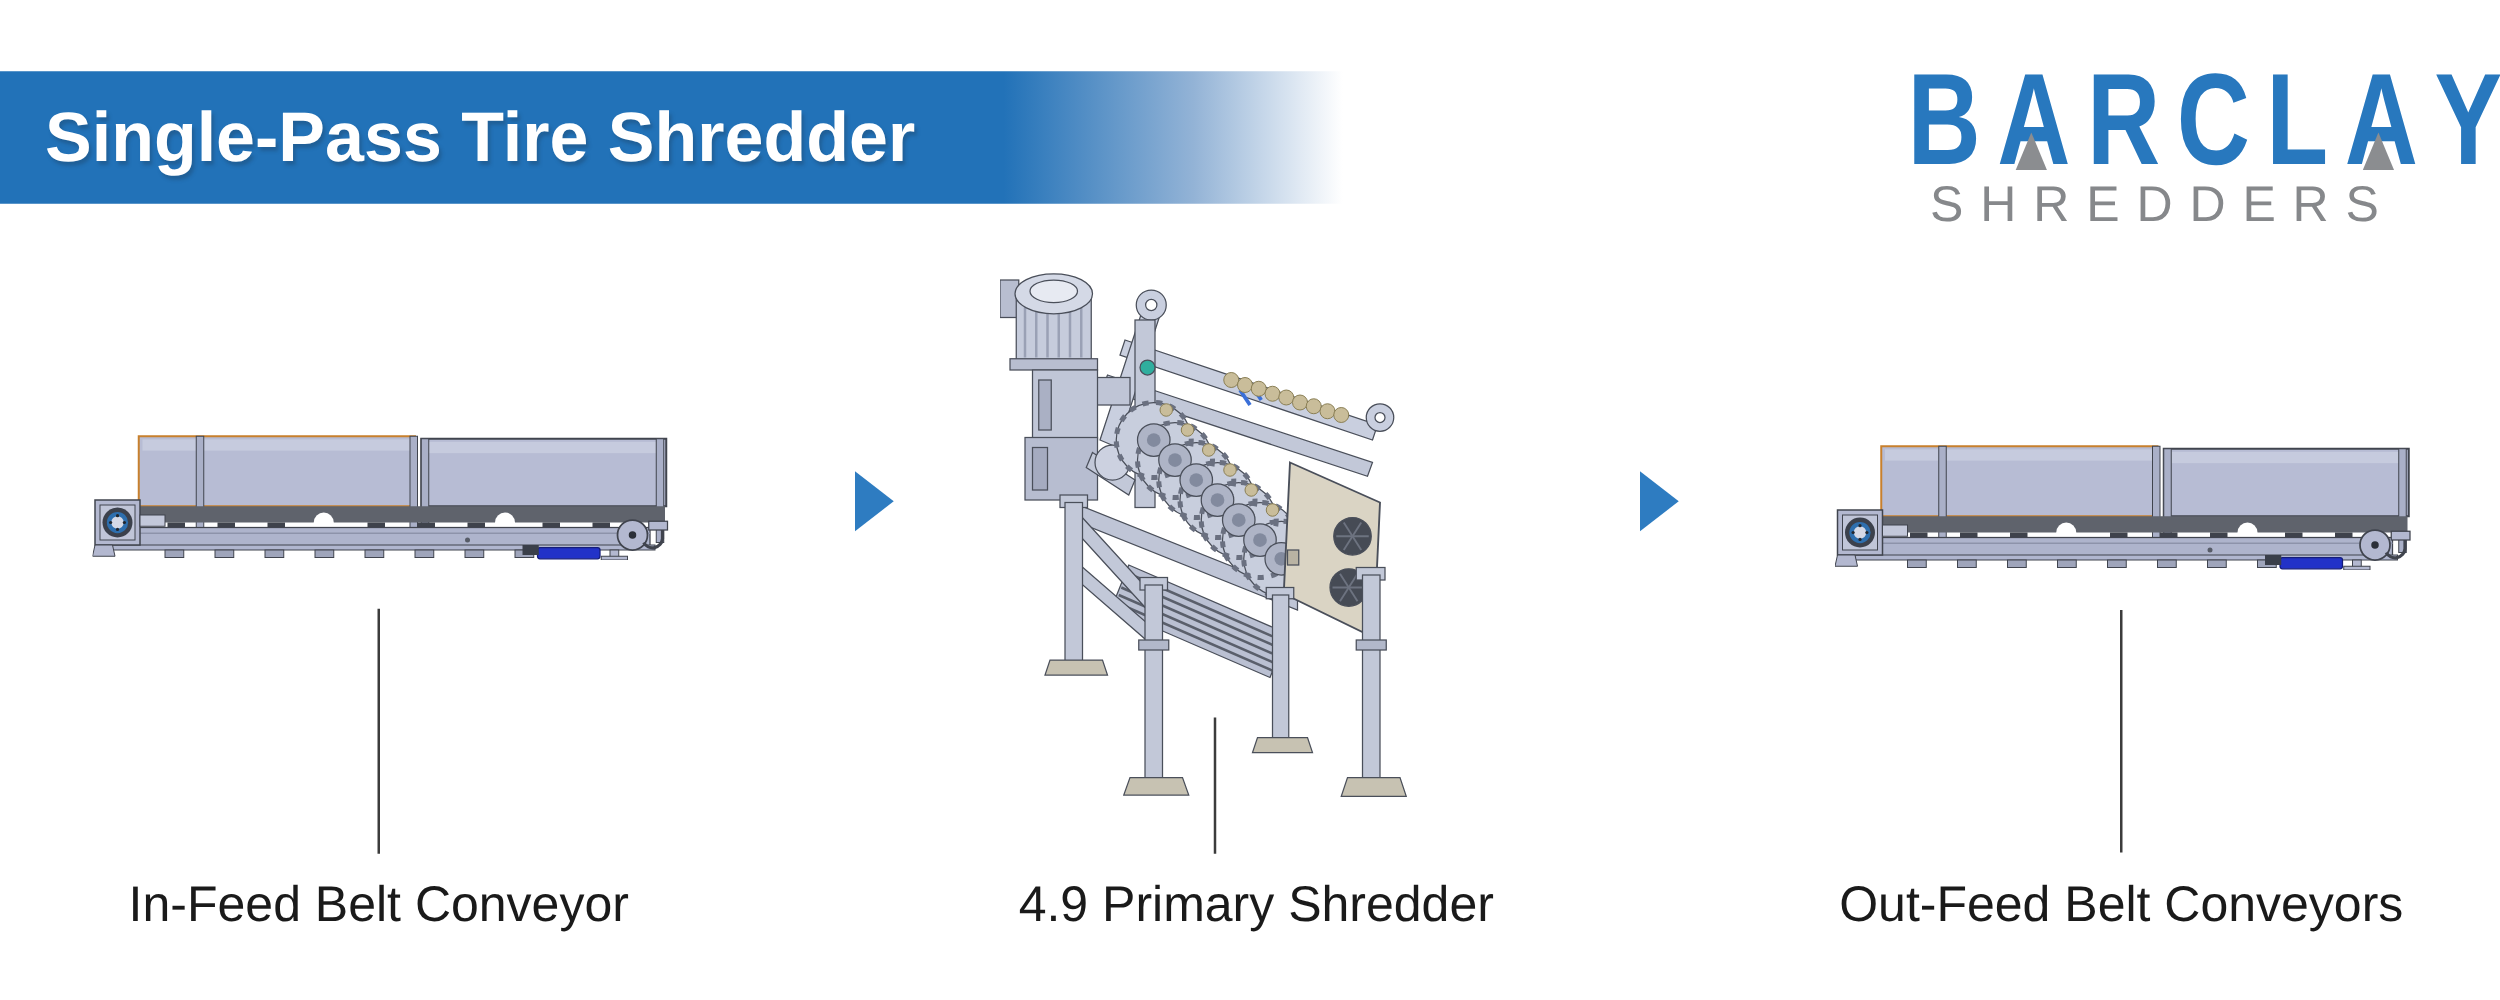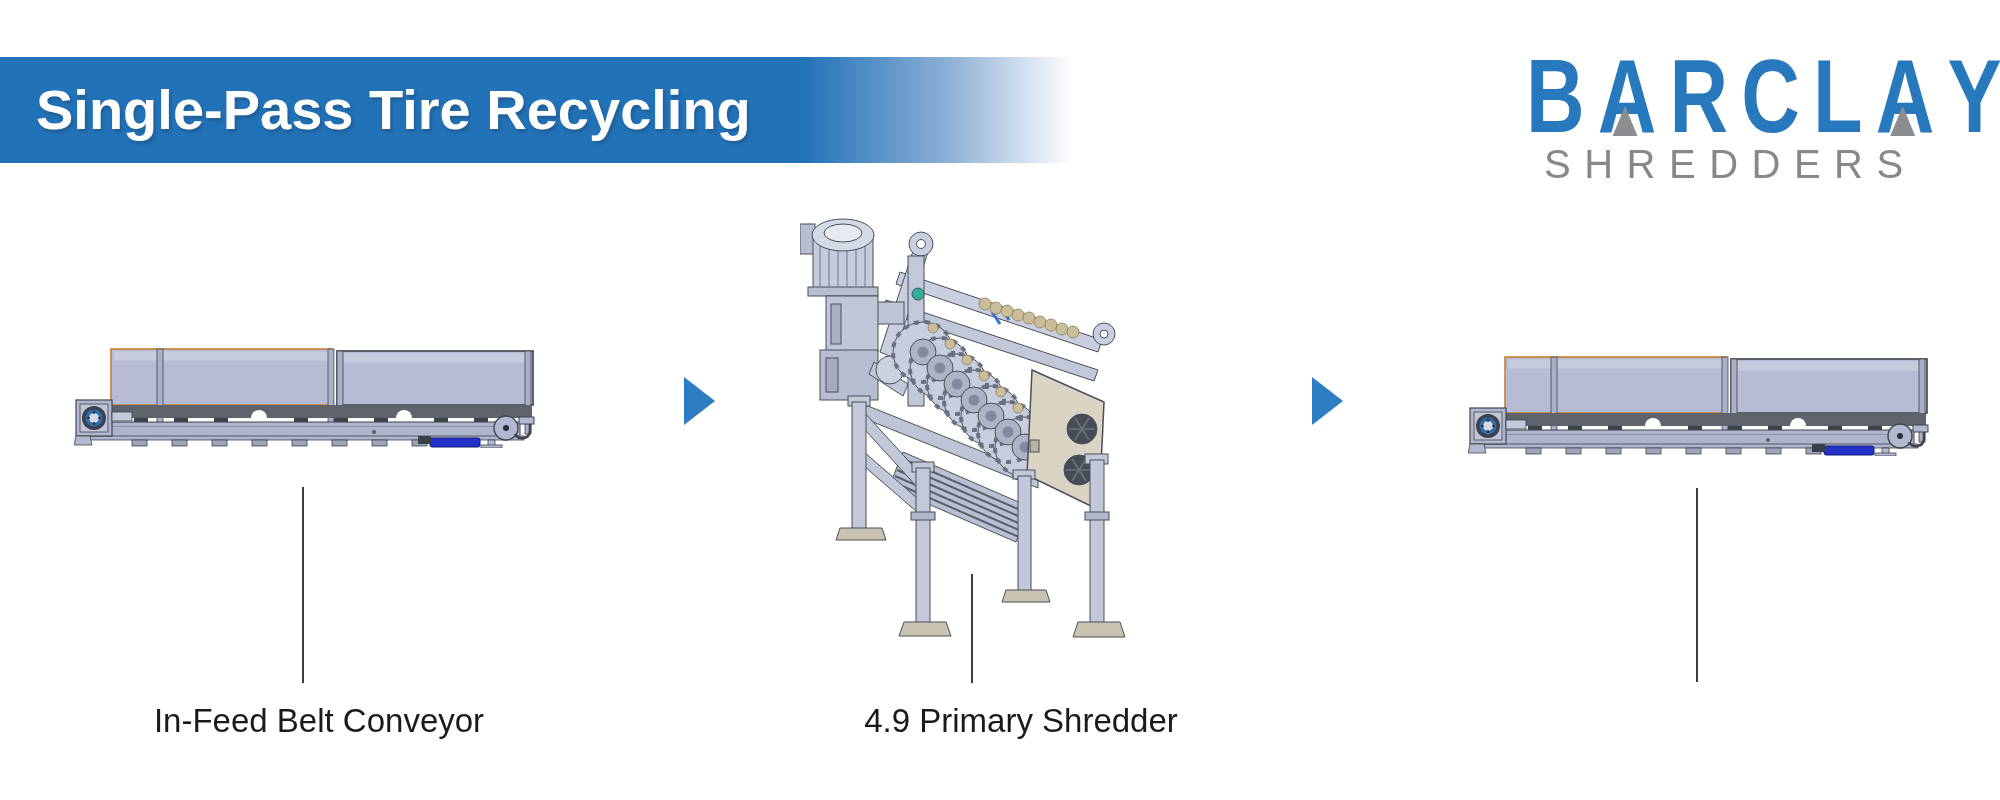--- a/index.html
+++ b/index.html
@@ -46,34 +46,34 @@
     border-left:31px solid var(--arrow-color);
   }
   .arrow-1{left:684px;top:377px;}
   .arrow-2{left:1312px;top:377px;}
   .leader{position:absolute;width:2px;background:var(--leader-color);}
   .leader-1{left:302px;top:487px;height:196px;}
   .leader-2{left:971px;top:574px;height:109px;}
   .leader-3{left:1696px;top:488px;height:194px;}
   .step-label{
     position:absolute;top:702px;transform:translateX(-50%);
-    font-size:33px;color:var(--label-color);white-space:nowrap;margin-left:16px;
+    font-size:40px;color:var(--label-color);white-space:nowrap;
   }
   .label-1{left:303px;}
   .label-2{left:1005px;}
   .label-3{left:1697px;}
   .defs-holder{position:absolute;width:0;height:0;overflow:hidden;}
 </style>
 </head>
 <body>
 
 <div id="canvas">
 
   <div class="banner">
-    <h1>Single-Pass Tire Recycling</h1>
+    <h1>Single-Pass Tire Shredder</h1>
   </div>
 
   <div class="logo">
     <div class="brand">
       <span class="bl">B</span>
       <span class="bl bl-a">A</span>
       <span class="bl">R</span>
       <span class="bl">C</span>
       <span class="bl">L</span>
       <span class="bl bl-a">A</span>
@@ -307,14 +307,15 @@
   <svg class="figure fig-outfeed" viewBox="0 0 464 104">
     <use href="#conveyor-sym"></use>
   </svg>
 
   <div class="leader leader-1"></div>
   <div class="leader leader-2"></div>
   <div class="leader leader-3"></div>
 
   <div class="step-label label-1">In-Feed Belt Conveyor</div>
   <div class="step-label label-2">4.9 Primary Shredder</div>
+  <div class="step-label label-3">Out-Feed Belt Conveyors</div>
 
 </div>
 
 </body></html>

